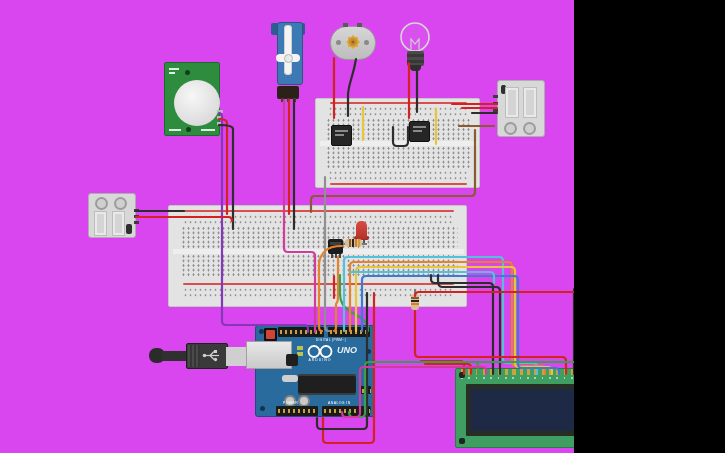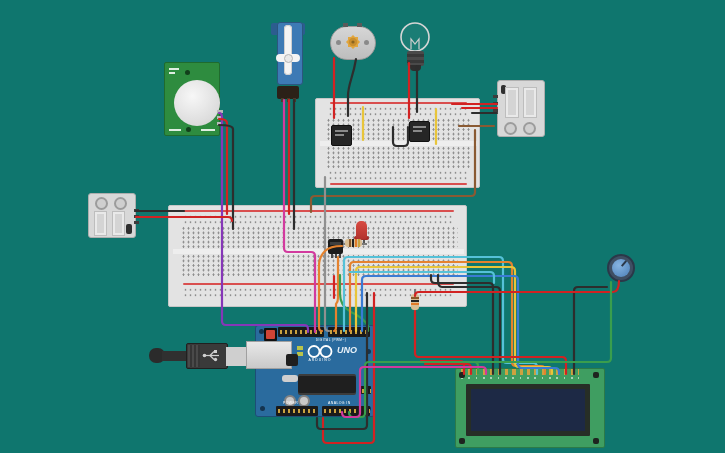--- a/index.html
+++ b/index.html
@@ -1,16 +1,16 @@
 <!DOCTYPE html>
 <html><head>
 <meta charset="utf-8">
 <style>
   html,body{margin:0;padding:0;background:#000;}
-  #stage{position:relative;width:725px;height:453px;background:#0f766e;overflow:hidden;
+  #stage{position:relative;width:574px;height:453px;background:#d946ef;overflow:hidden;
          font-family:"Liberation Sans",sans-serif;}
   .abs{position:absolute;}
 
   
   .breadboard{position:absolute;background:#e3e3e3;border:1px solid #c6c6c6;border-radius:2px;box-sizing:border-box;}
   .bb-railline{position:absolute;height:2px;background:#d94f4f;border-radius:1px;}
   .bb-dots{position:absolute;background-image:radial-gradient(circle,#8d8d8d 0.9px,rgba(0,0,0,0) 1.15px);}
   .bb-rail{background-size:5px 5.5px;}
   .bb-rows{background-size:5px 4.6px;}
   .bb-gap{position:absolute;background:#eeeeee;}

